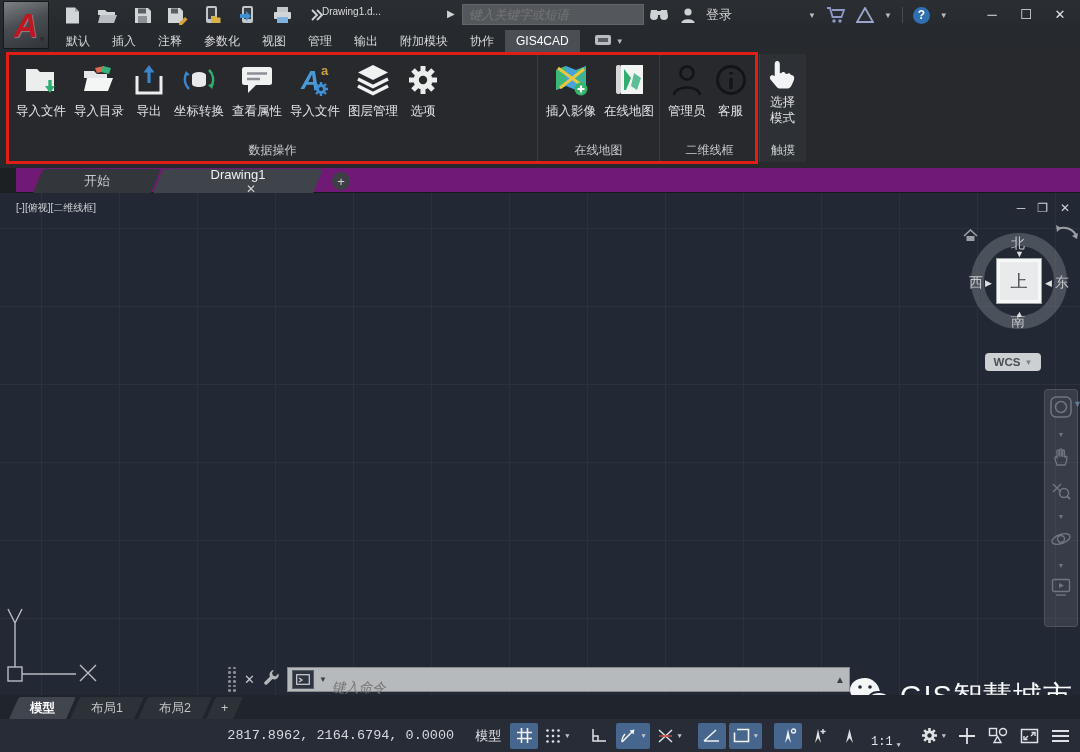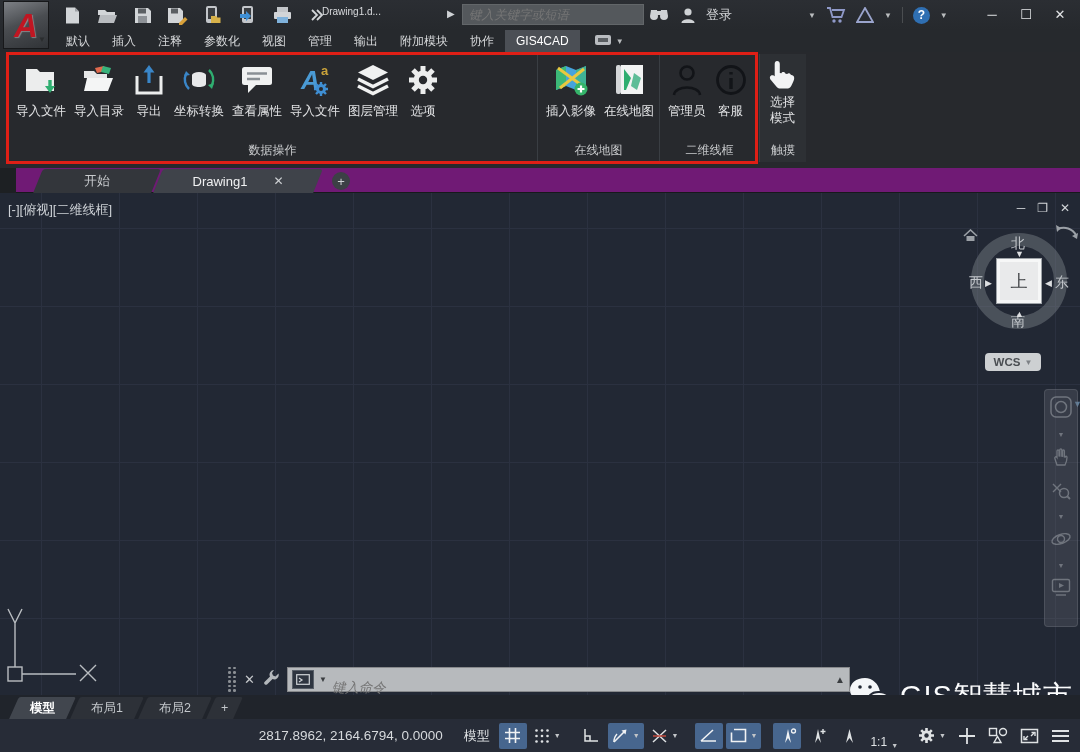--- a/index.html
+++ b/index.html
@@ -59,31 +59,31 @@
   .touchgroup .rlb { white-space:normal; width:28px; text-align:right; line-height:1.25; }
 
   
   .filetabs { position:absolute; top:168px; left:16px; width:1080px; height:25px; background:#701a75;
               border-bottom:1px solid #17191b; }
   .ftab { position:absolute; top:1px; height:24px; display:flex; align-items:center; justify-content:center;
           color:#c7cacd; font-size:13px; }
   .ftab .skbg { position:absolute; inset:0; transform:skewX(-22deg); background:#33363b; border-radius:3px 3px 0 0; }
   .ftab.active .skbg { background:#3f434a; }
   .ftab span { position:relative; z-index:2; }
-  .ftab.active { color:#f0f1f2; }
+  .ftab.active { color:#f0f1f2;flex-direction:column; }
   .ftab-close { margin-left:26px; color:#cfd2d5; font-size:12px; }
   .ftab-add { position:absolute; top:4px; width:18px; height:18px; border-radius:50%; background:#3c4045;
               color:#cdd0d3; font-size:13px; display:flex; align-items:center; justify-content:center; }
 
   
   .viewport { position:absolute; top:193px; left:0; width:1080px; height:502px; background:#222834;
       background-image:linear-gradient(#2b3140 1px, transparent 1px),
                        linear-gradient(90deg,#2b3140 1px, transparent 1px);
       background-size:78px 78px; background-position:41px 35px; }
-  .vp-label { position:absolute; left:8px; top:8px; color:#ced2d7; font-size:13px; }
+  .vp-label { position:absolute; left:16px; top:8px; color:#ced2d7; font-size:10px; }
   .vp-controls { position:absolute; right:10px; top:8px; display:flex; gap:12px; color:#d2d5d8; font-size:12px; }
   .vc-wrap { position:absolute; left:955px; top:28px; width:125px; height:160px; }
   .vc-ring { position:absolute; left:16px; top:12px; width:96px; height:96px; border-radius:50%;
              border:13px solid rgba(125,130,137,.45); }
   .vc-home { position:absolute; left:8px; top:8px; color:#9ba0a6; font-size:14px; }
   .vc-rot { position:absolute; right:0px; top:2px; }
   .vc-n { position:absolute; left:56px; top:14px; color:#c3c7cc; font-size:14px; }
   .vc-s { position:absolute; left:56px; top:92px; color:#c3c7cc; font-size:14px; }
   .vc-w { position:absolute; left:14px; top:53px; color:#c3c7cc; font-size:14px; }
   .vc-e { position:absolute; left:100px; top:53px; color:#c3c7cc; font-size:14px; }
@@ -130,21 +130,21 @@
   .layouttabs { position:absolute; top:695px; left:0; width:1080px; height:24px; background:#20242b;
                 display:flex; align-items:flex-end; padding-left:14px; gap:4px; }
   .ltab { position:relative; height:22px; padding:0 16px; display:flex; align-items:center;
           color:#c3c7cb; font-size:12.5px; }
   .ltab .skbg { position:absolute; inset:0; transform:skewX(-24deg); background:#2d3138; border-radius:2px 2px 0 0; }
   .ltab.active { color:#ffffff; font-weight:bold; }
   .ltab.active .skbg { background:#41464e; }
   .ltab span { position:relative; z-index:2; }
 
   
-  .statusbar { position:absolute; top:719px; left:0; width:1080px; height:33px; background:#272c37; }
+  .statusbar { position:absolute; top:719px; left:0; width:1080px; height:33px; background:#272c37;font-family:Liberation Mono, monospace; }
   .sb-row { position:absolute; right:6px; top:3px; height:27px; display:flex; align-items:center; gap:3px; }
   .coords { color:#d6d9dc; font-size:13.5px; margin-right:12px; }
   .sbtn { min-width:28px; height:26px; display:flex; align-items:center; justify-content:center;
           border-radius:2px; color:#dfe2e4; gap:2px; padding:0 4px; }
   .sbtn.on { background:#47668e; }
   .sbtn .dd { font-size:7px; color:#c2c5c8; margin-left:2px; }
   .sb-sep { width:6px; }
   .sb-model { font-size:13px; color:#dfe2e4; padding:0 6px; }
   .sb-11 { font-size:12px;align-items:flex-end; }
 </style>

